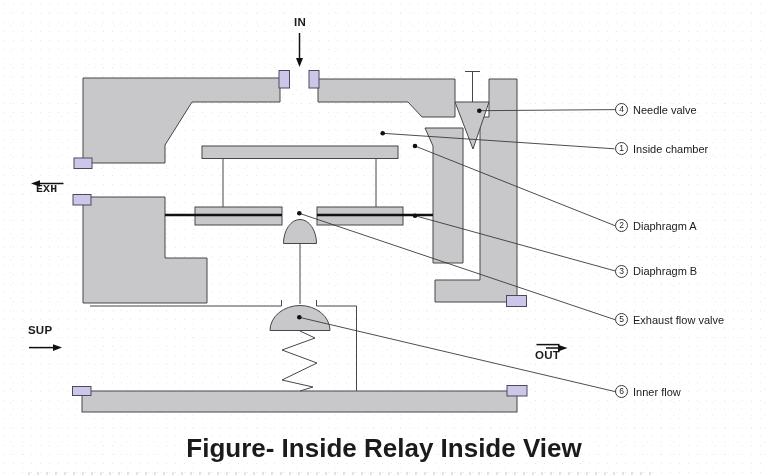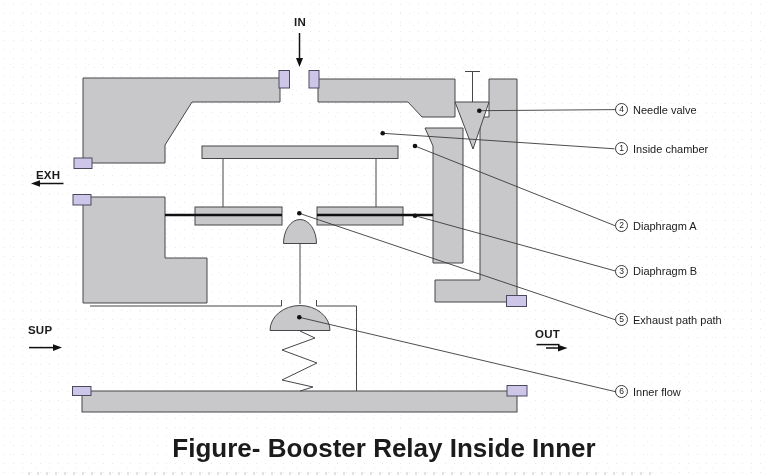--- a/index.html
+++ b/index.html
@@ -110,45 +110,45 @@
     <circle class="dot" cx="415" cy="146" r="2.3"></circle>
     <line class="leader" x1="415" y1="215.7" x2="615.5" y2="271"></line>
     <circle class="dot" cx="415" cy="215.7" r="2.3"></circle>
     <line class="leader" x1="299.3" y1="213.3" x2="615" y2="319.7"></line>
     <circle class="dot" cx="299.3" cy="213.3" r="2.3"></circle>
     <line class="leader" x1="299.3" y1="317.3" x2="616" y2="391.8"></line>
     <circle class="dot" cx="299.3" cy="317.3" r="2.3"></circle>
   </svg>
 
   <div class="flowlabel" style="left:290px;top:16px;width:20px;text-align:center;">IN</div>
-  <div class="flowlabel" style="left:36px;top:169px;">EXH</div>
+  <div class="flowlabel" style="left:36px;top:182px;font-family:Liberation Mono, monospace;">EXH</div>
   <div class="flowlabel" style="left:28px;top:324px;">SUP</div>
-  <div class="flowlabel" style="left:535px;top:328px;">OUT</div>
+  <div class="flowlabel" style="left:535px;top:349px;">OUT</div>
 
   <div class="part-label" style="top:102px;">
     <span class="num-circle">4</span>
     <span class="part-text">Needle valve</span>
   </div>
   <div class="part-label" style="top:141.3px;">
     <span class="num-circle">1</span>
     <span class="part-text">Inside chamber</span>
   </div>
   <div class="part-label" style="top:218.2px;">
     <span class="num-circle">2</span>
     <span class="part-text">Diaphragm A</span>
   </div>
   <div class="part-label" style="top:263.5px;">
     <span class="num-circle">3</span>
     <span class="part-text">Diaphragm B</span>
   </div>
   <div class="part-label" style="top:312.2px;">
     <span class="num-circle">5</span>
-    <span class="part-text">Exhaust path path</span>
+    <span class="part-text">Exhaust flow valve</span>
   </div>
   <div class="part-label" style="top:384.3px;">
     <span class="num-circle">6</span>
     <span class="part-text">Inner flow</span>
   </div>
 
-  <div class="caption">Figure- Booster Relay Inside Inner</div>
+  <div class="caption">Figure- Inside Relay Inside View</div>
 
   <div class="bottom-artifact"></div>
 </div>
 
 </body></html>

